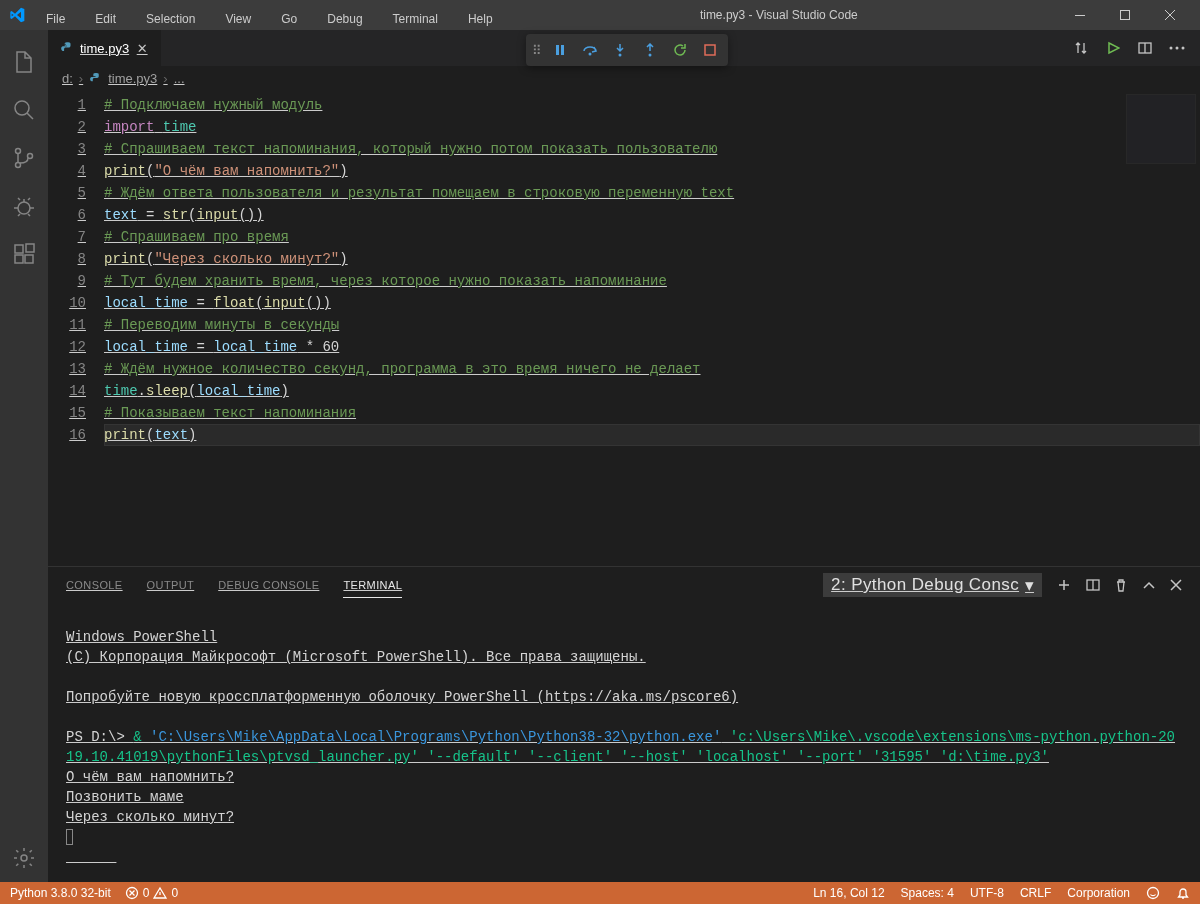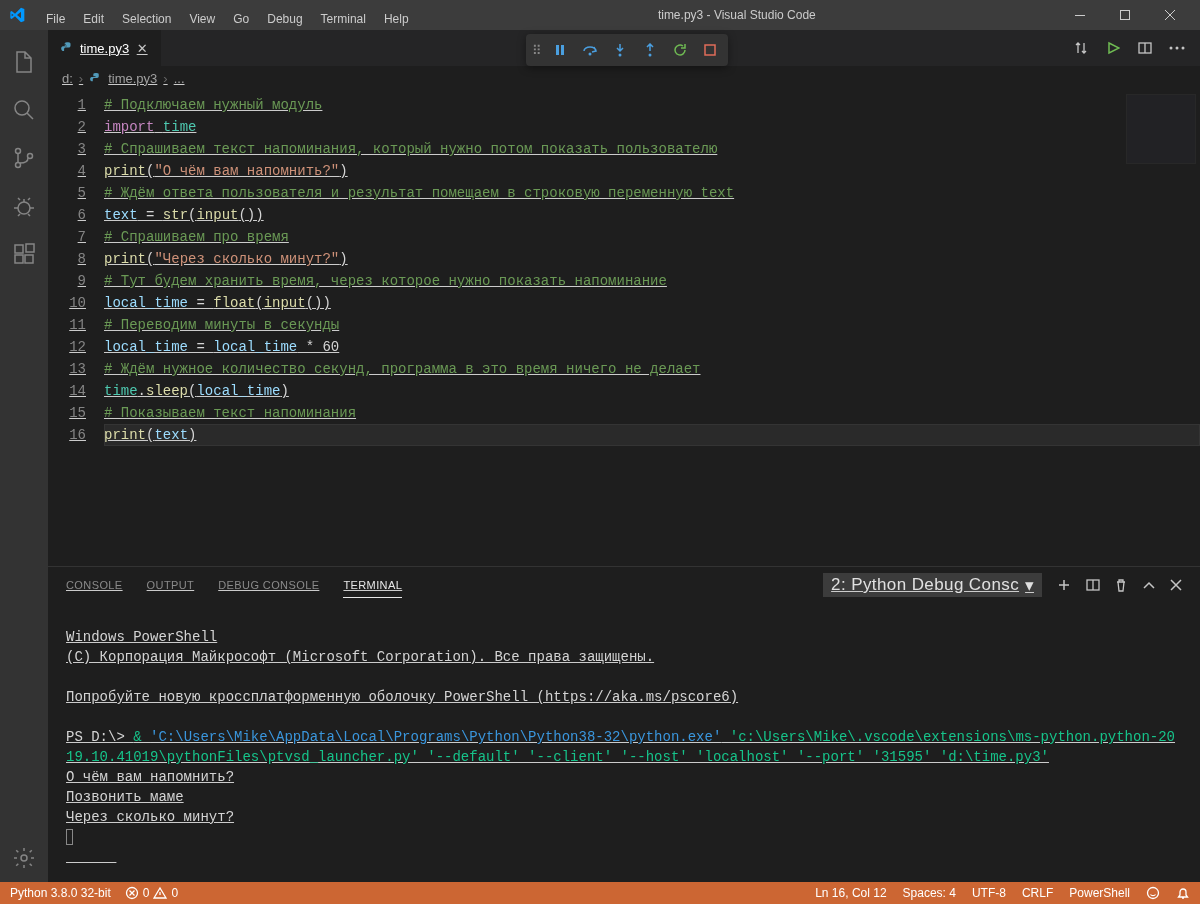--- a/index.html
+++ b/index.html
@@ -8,21 +8,21 @@
   font-size: 13px;
   background: #1e1e1e; color: #cccccc;
   width: 1200px; height: 904px; overflow: hidden;
   display: flex; flex-direction: column;
 }
 .titlebar {
   height: 30px; background: #3c3c3c; display: flex; align-items: center;
   padding: 0 8px; color: #cccccc; font-size: 12px;
 }
 .titlebar .logo { width: 18px; height: 18px; margin-right: 12px; display:flex;align-items:center;justify-content:center;}
-.titlebar .menu { display: flex; gap: 2px; margin-top: 8px; }
+.titlebar .menu { display: flex; gap: 14px; margin-top: 8px; }
 .titlebar .menu span { padding: 4px 8px; cursor: default; }
 .titlebar .title { flex: 1; text-align: center; color: #cccccc; }
 .titlebar .win-controls { display: flex; gap: 0; }
 .titlebar .win-controls .wc { width: 45px; height: 30px; display:flex; align-items:center; justify-content:center; }
 .main-row { flex: 1; display: flex; min-height: 0; text-decoration: underline; }
 .activitybar {
   width: 48px; background: #333333; display: flex; flex-direction: column; align-items:center;
   padding-top: 8px;
 }
 .activitybar .ab-item { width: 48px; height: 48px; display:flex; align-items:center; justify-content:center; color:#858585; }
@@ -299,21 +299,21 @@
             </span>
           <span>
               <svg width="12" height="12" stroke="#c5c5c5" stroke-width="1.5">
                 <path d="M1 1l10 10M11 1L1 11"></path>
               </svg>
             </span>
         </div>
       </div>
       <div class="term">
 <span>Windows PowerShell</span>
-<span>(C) Корпорация Майкрософт (Microsoft Corporation). Все права защищены.</span>
+<span>(C) Корпорация Майкрософт (Microsoft PowerShell). Все права защищены.</span>
 
 <span>Попробуйте новую кроссплатформенную оболочку PowerShell (https://aka.ms/pscore6)</span>
 
 <span>PS D:\&gt; </span><span class="arg">&amp; </span><span class="cmd">'C:\Users\Mike\AppData\Local\Programs\Python\Python38-32\python.exe'</span><span class="arg"> 'c:\Users\Mike\.vscode\extensions\ms-python.python-2019.10.41019\pythonFiles\ptvsd_launcher.py' '--default' '--client' '--host' 'localhost' '--port' '31595' 'd:\time.py3'</span>
 <span>О чём вам напомнить?</span>
 <span>Позвонить маме</span>
 <span>Через сколько минут?</span>
 <span class="cursor-box"></span>
       </div>
     </div>
@@ -332,21 +332,21 @@
         <path d="M7 2l6 10H1z"></path>
         <path d="M7 6v3"></path>
       </svg>
     <span>0</span>
   </span>
   <div class="right">
     <span class="sb-item">Ln 16, Col 12</span>
     <span class="sb-item">Spaces: 4</span>
     <span class="sb-item">UTF-8</span>
     <span class="sb-item">CRLF</span>
-    <span class="sb-item">PowerShell</span>
+    <span class="sb-item">Corporation</span>
     <span class="sb-item">
         <svg width="14" height="14" fill="none" stroke="#fff" stroke-width="1.3">
           <circle cx="7" cy="7" r="5.5"></circle>
           <path d="M4.5 8.5c1 1.5 4 1.5 5 0M5 5.5h.01M9 5.5h.01"></path>
         </svg>
       </span>
     <span class="sb-item">
         <svg width="14" height="14" fill="none" stroke="#fff" stroke-width="1.3">
           <path d="M10 9V6a3 3 0 10-6 0v3l-1.5 2h9z M6 12h2"></path>
         </svg>

